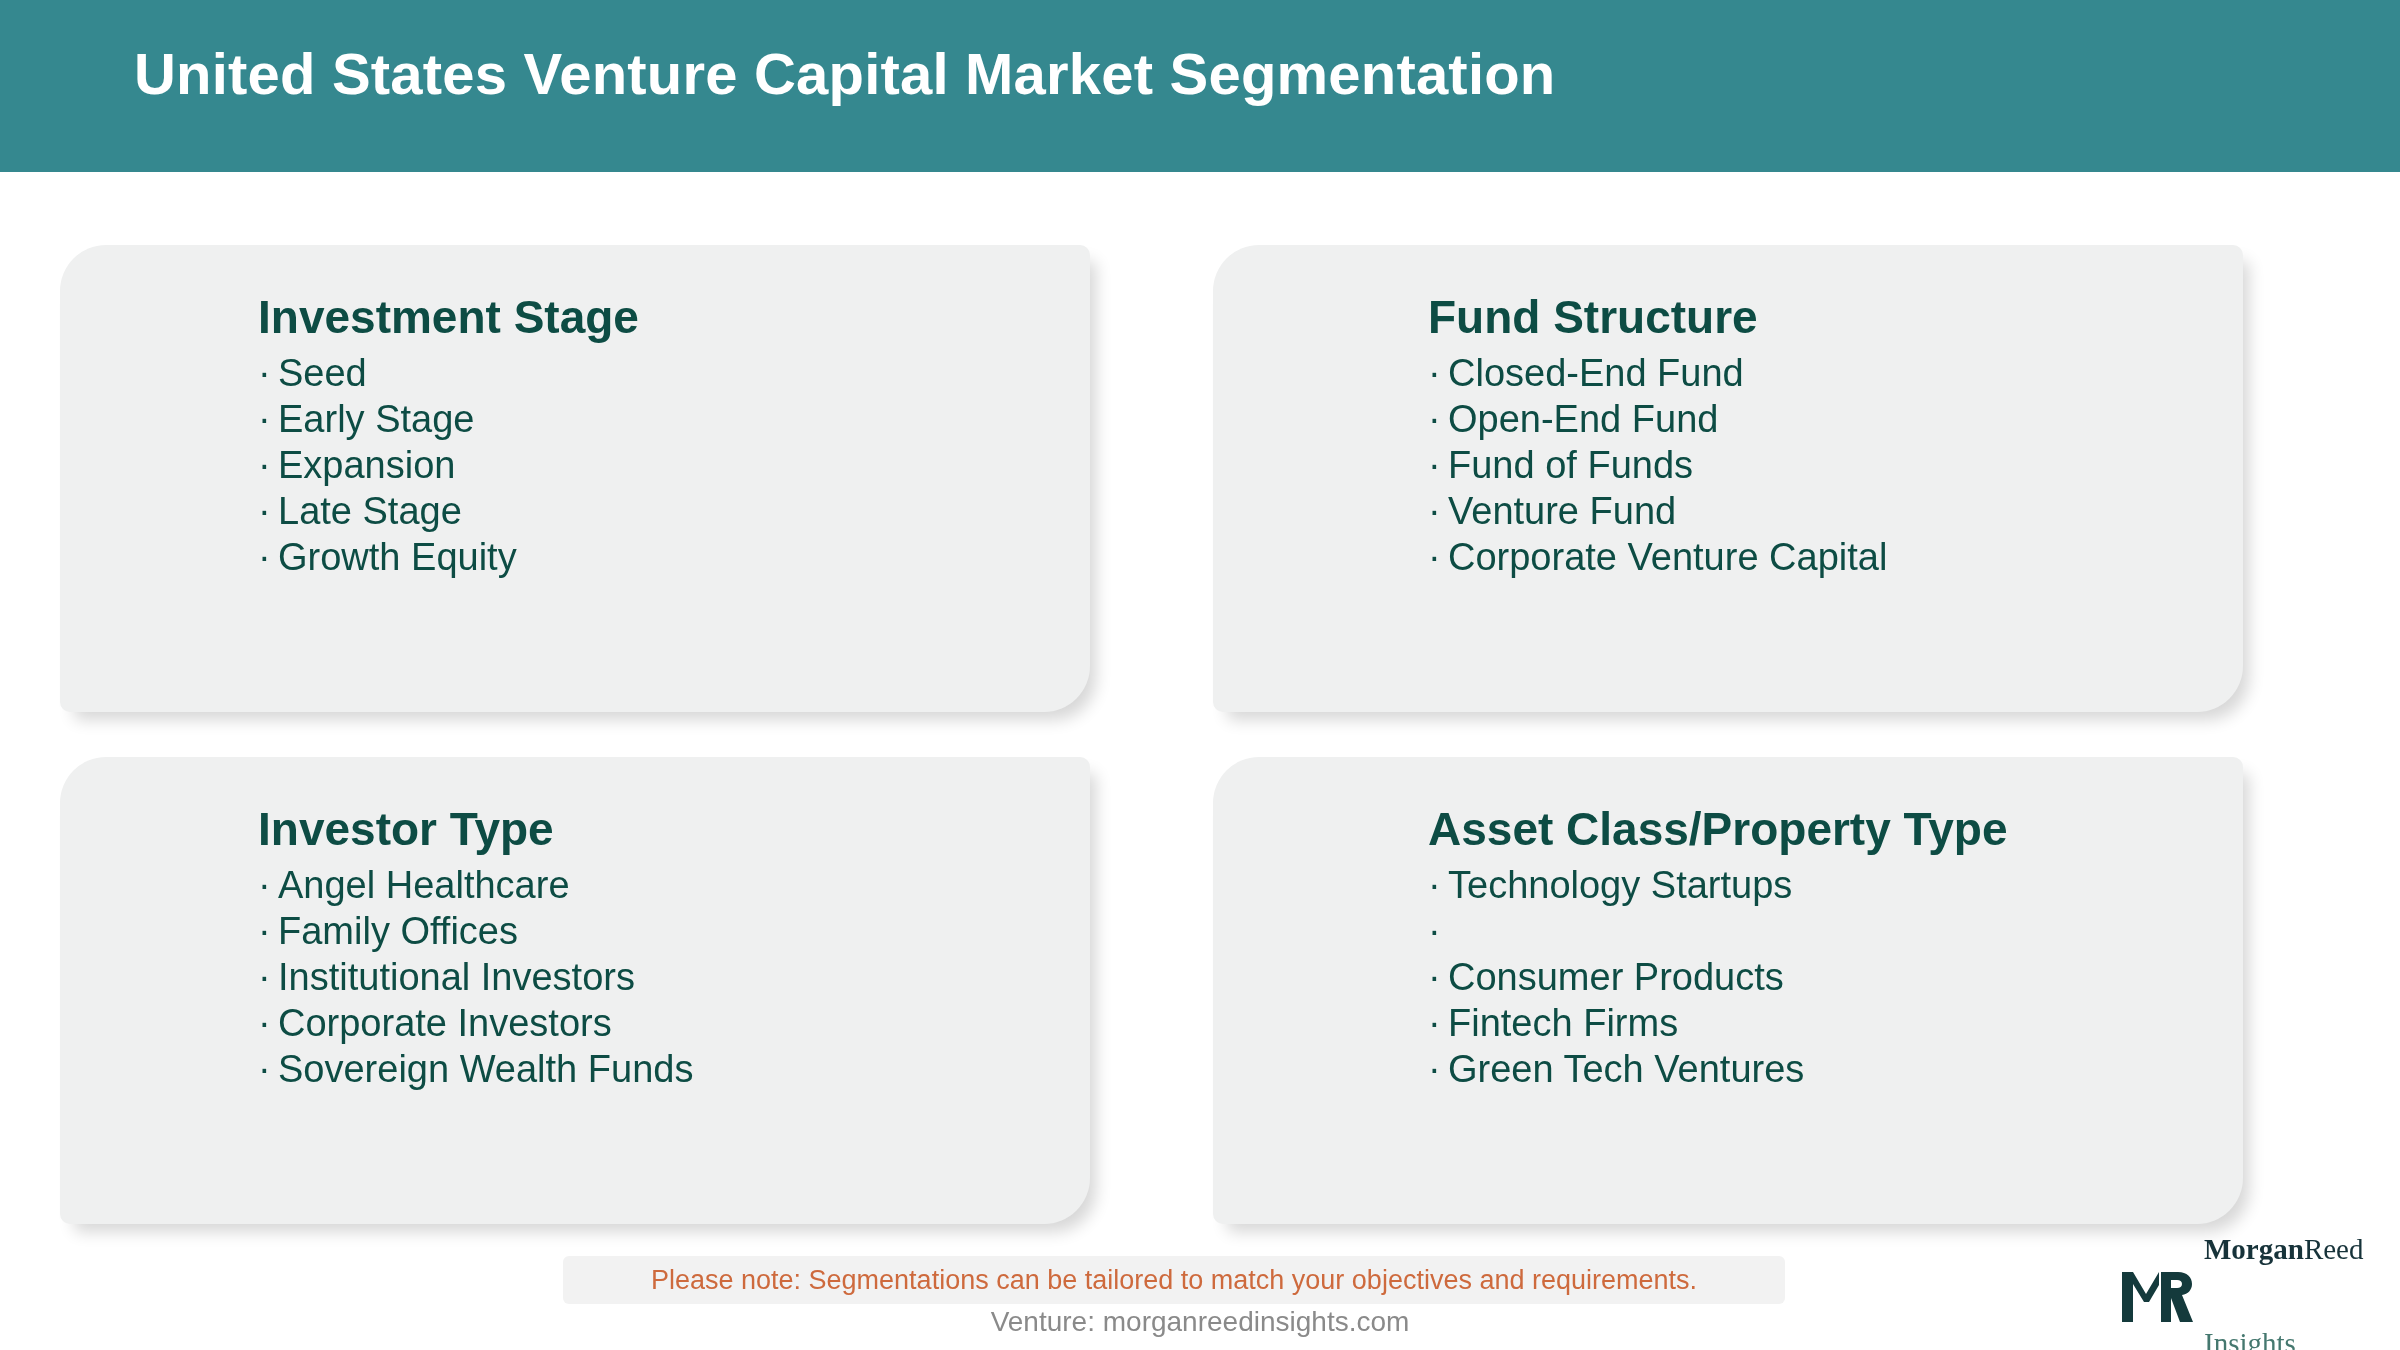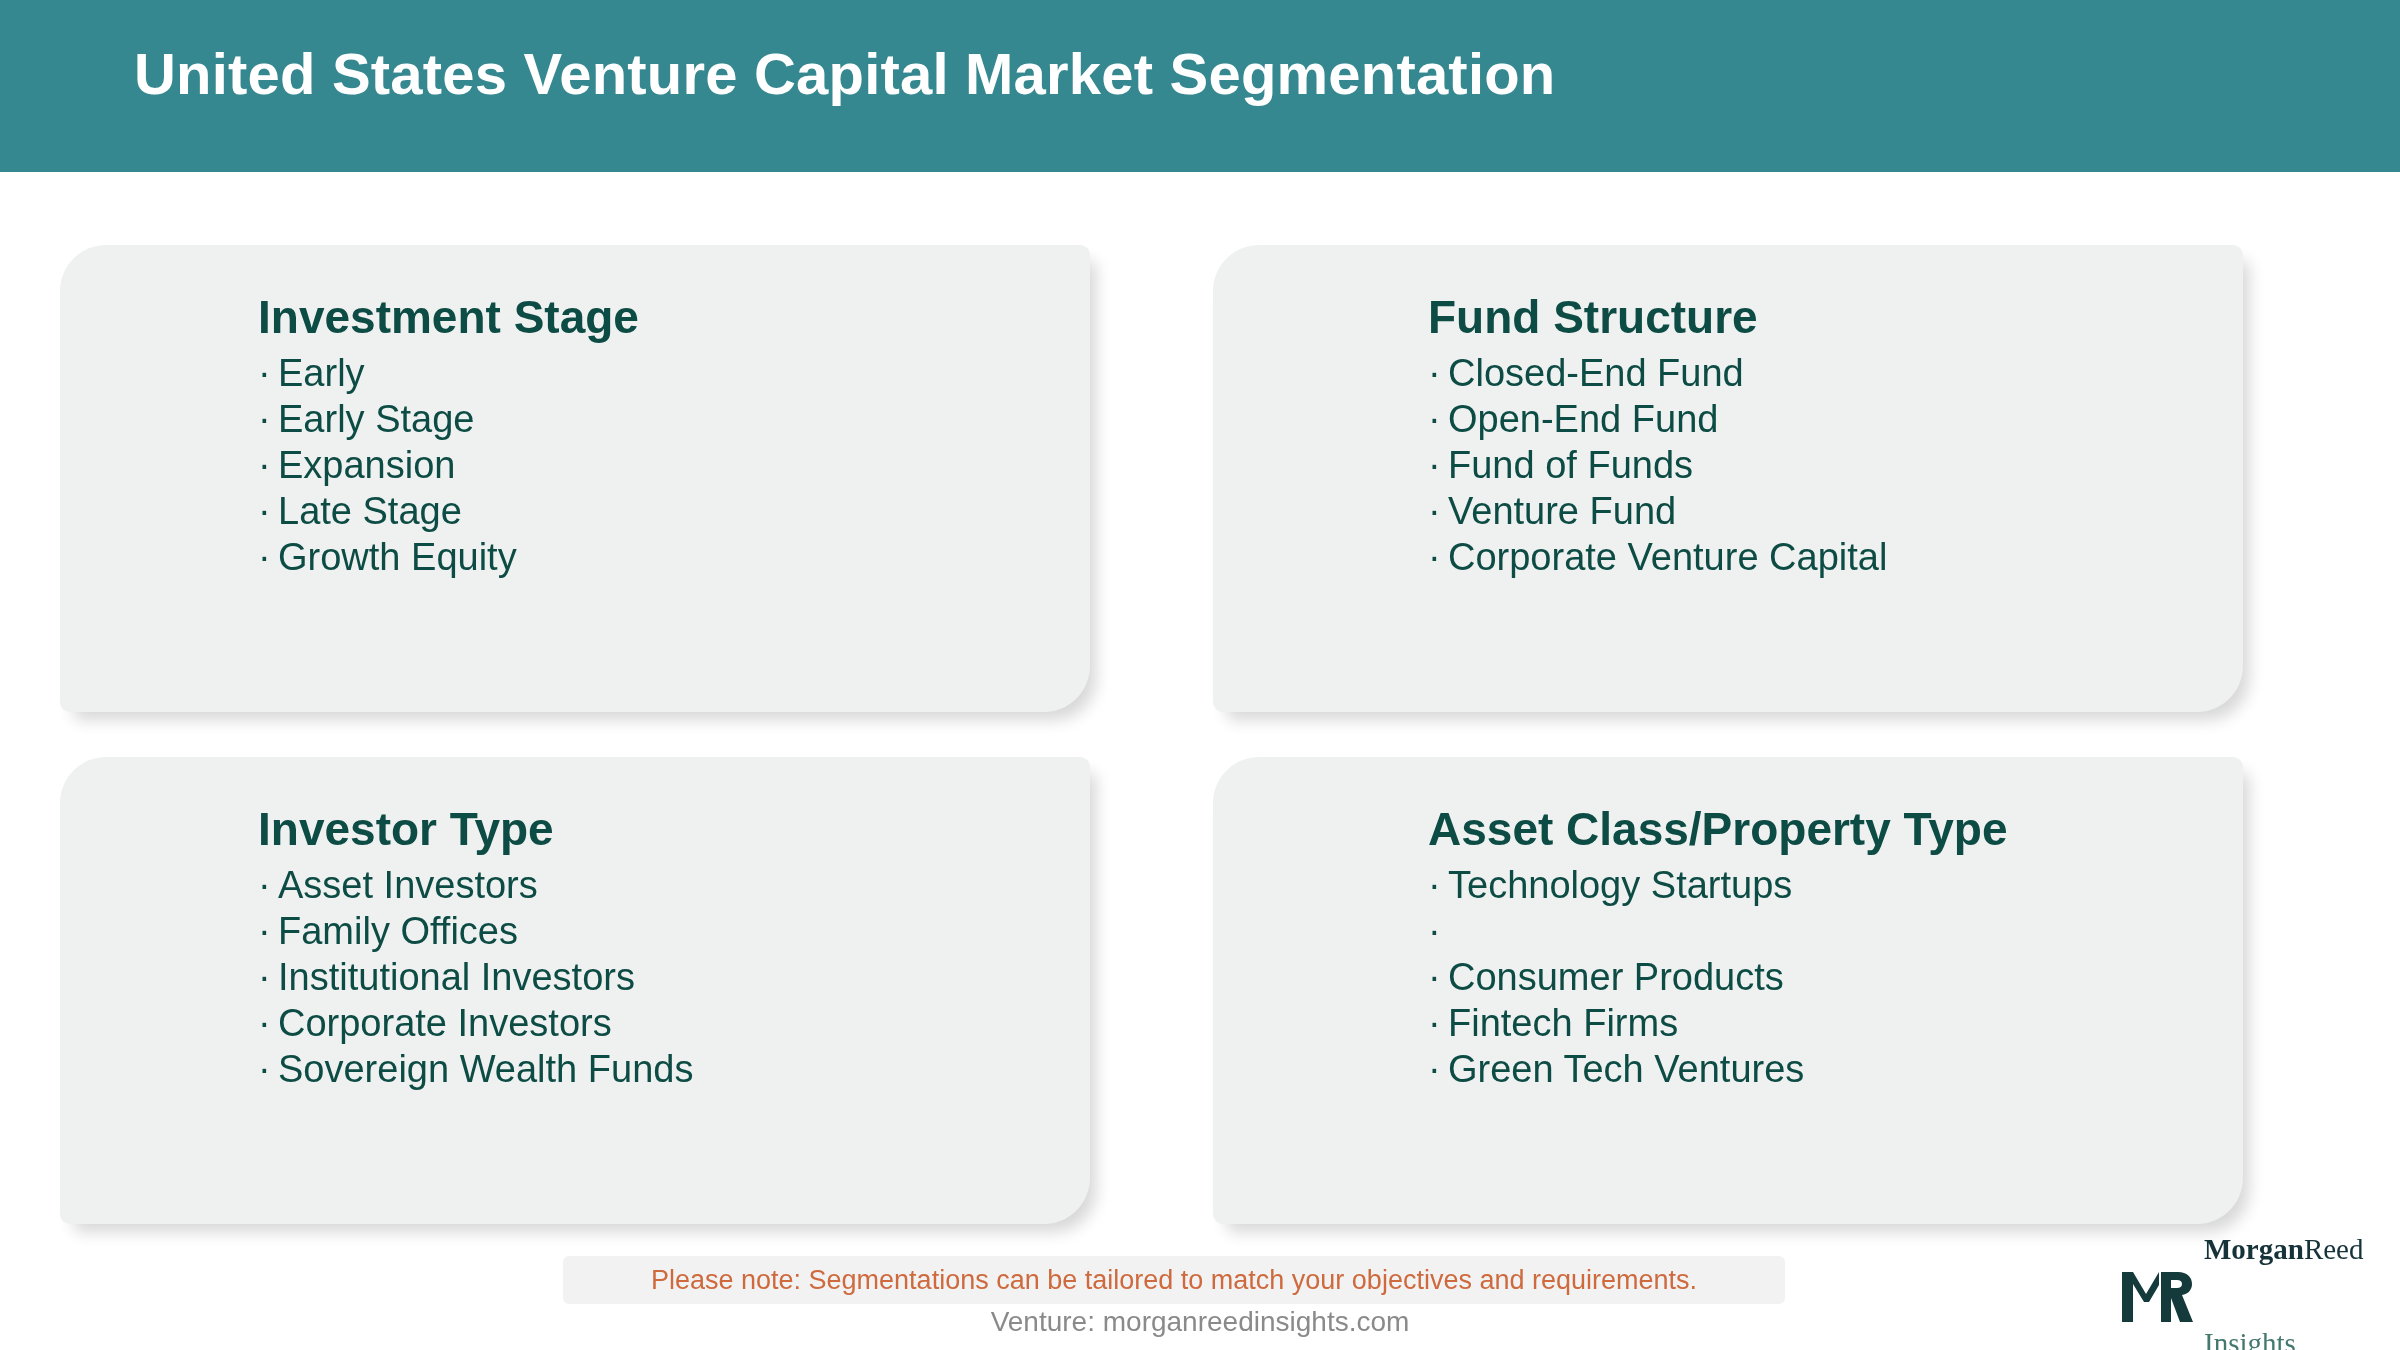--- a/index.html
+++ b/index.html
@@ -191,21 +191,21 @@
   </div>
 
   <div class="cards">
 
     <div class="card c0">
       <div class="card-body">
         <div class="card-title">Investment Stage</div>
         <ul class="card-list">
           <li>
               <span class="bullet">·</span>
-              <span>Early</span>
+              <span>Seed</span>
             </li>
           <li>
               <span class="bullet">·</span>
               <span>Early Stage</span>
             </li>
           <li>
               <span class="bullet">·</span>
               <span>Expansion</span>
             </li>
           <li>
@@ -247,21 +247,21 @@
         </ul>
       </div>
     </div>
 
     <div class="card c2">
       <div class="card-body">
         <div class="card-title">Investor Type</div>
         <ul class="card-list">
           <li>
               <span class="bullet">·</span>
-              <span>Asset Investors</span>
+              <span>Angel Healthcare</span>
             </li>
           <li>
               <span class="bullet">·</span>
               <span>Family Offices</span>
             </li>
           <li>
               <span class="bullet">·</span>
               <span>Institutional Investors</span>
             </li>
           <li>

